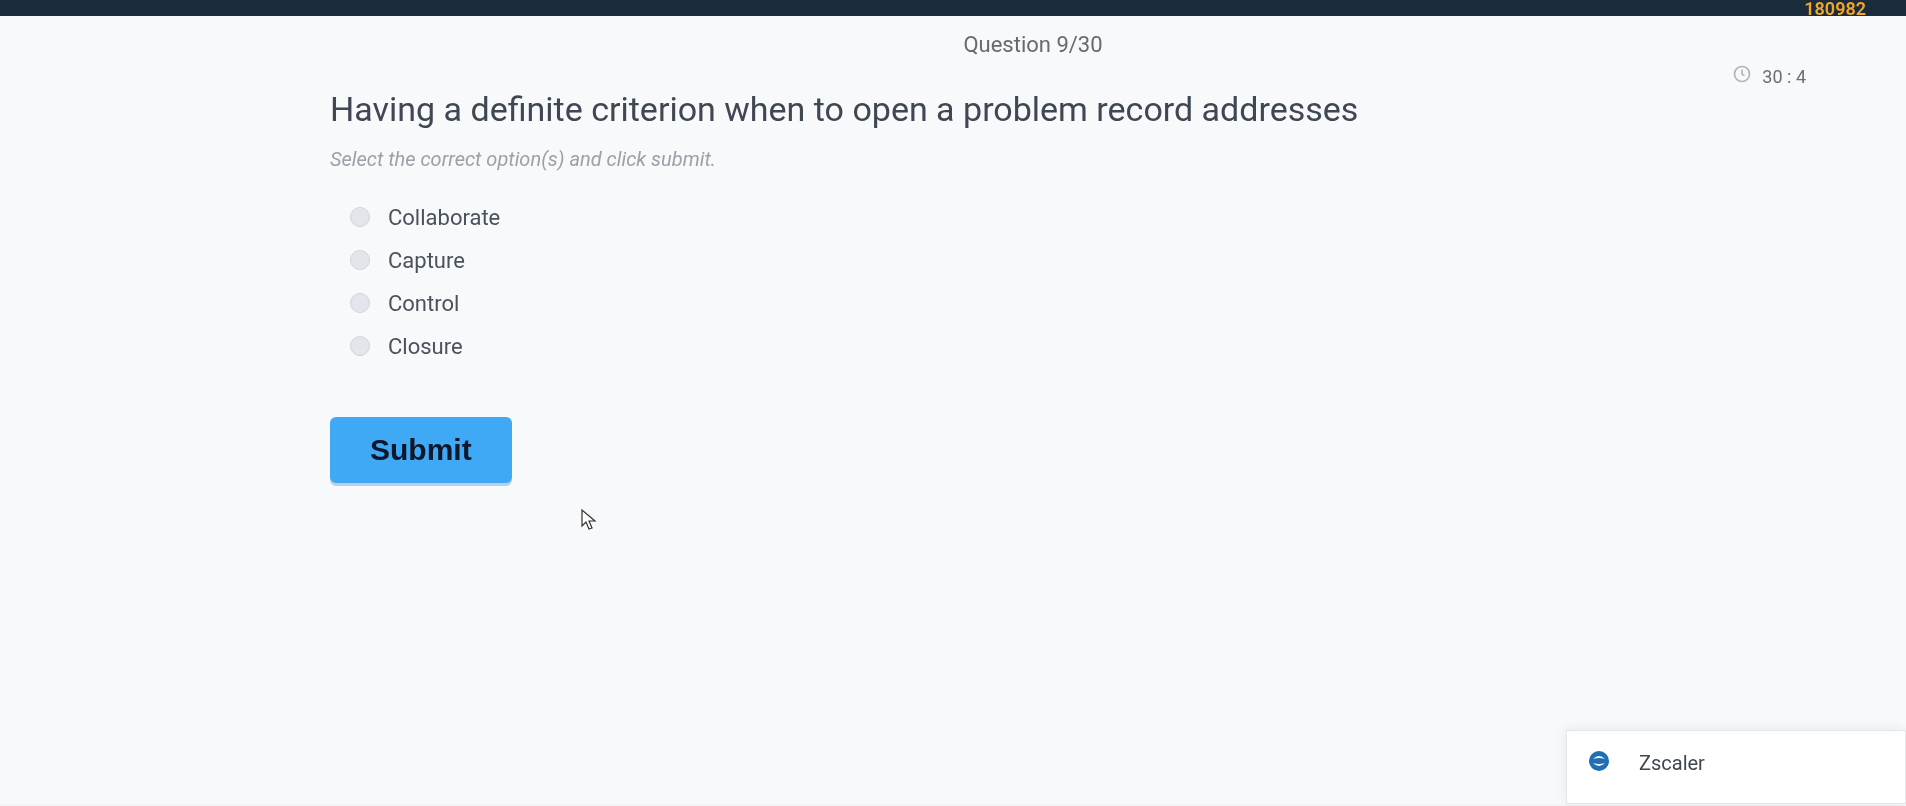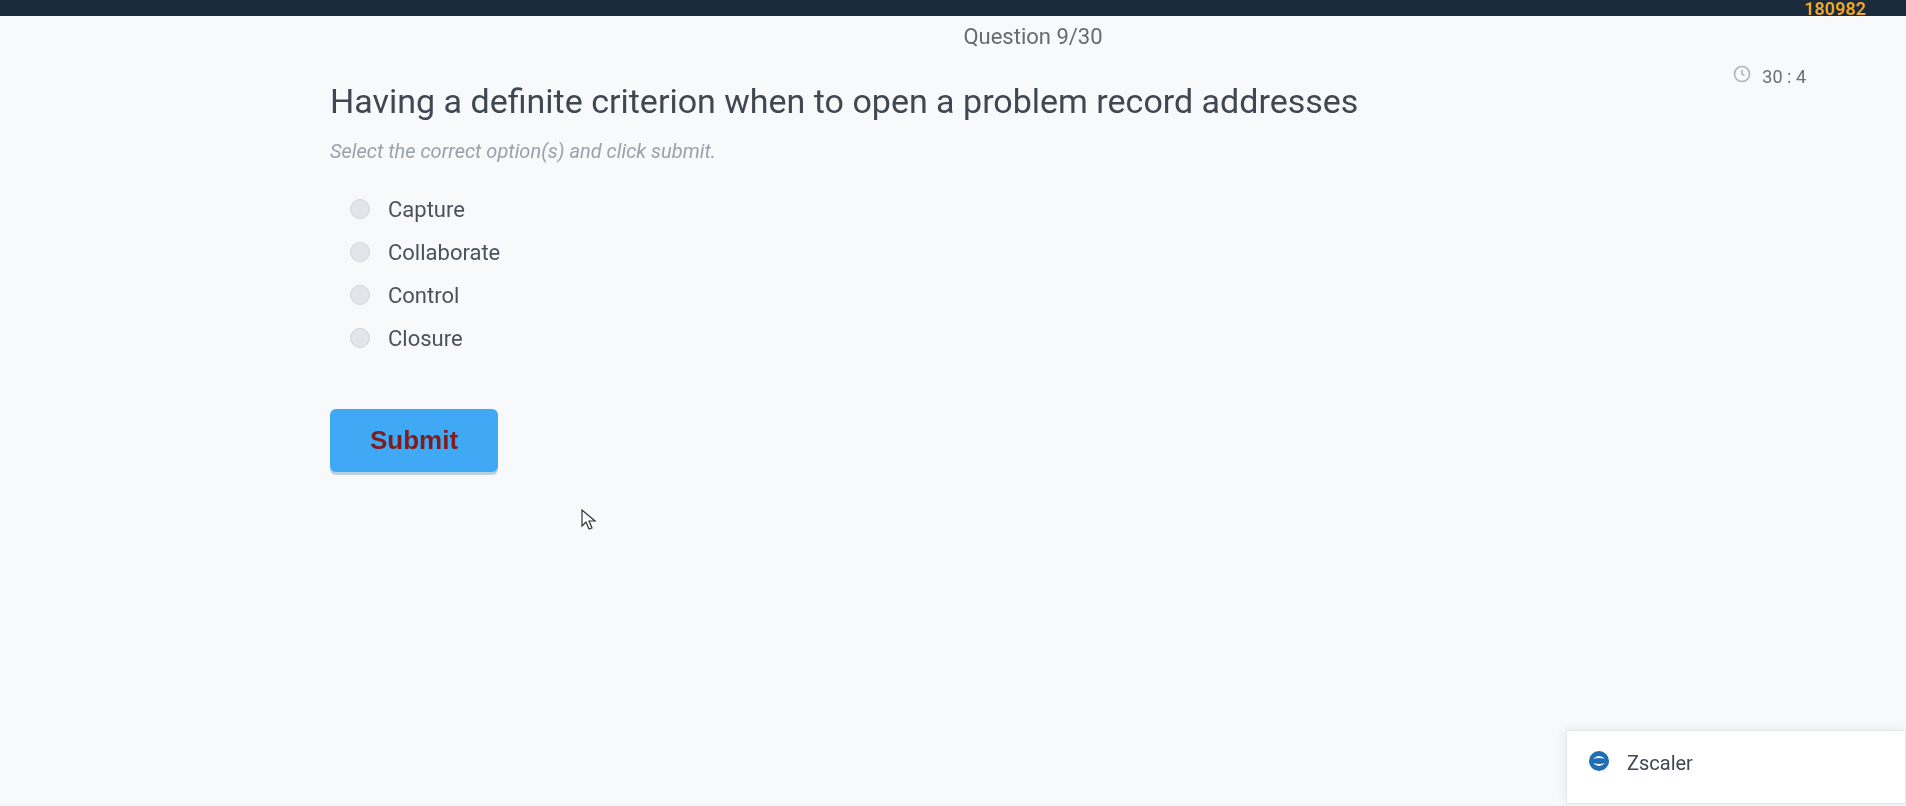--- a/index.html
+++ b/index.html
@@ -20,21 +20,21 @@
   .top-id {
     position: absolute;
     right: 40px;
     top: -2px;
     color: #f5a623;
     font-size: 18px;
     font-weight: 600;
   }
   .content {
     background: #f7f9fa;
-    padding: 0 60px;
+    padding: 8px 60px;
     position: relative;
     min-height: 788px;
   }
   .question-counter {
     text-align: center;
     color: #666b72;
     font-size: 22px;
     padding-top: 8px;
     padding-bottom: 30px;
     margin-left: 160px;
@@ -82,25 +82,25 @@
     border: 1px solid #d0d5da;
     flex-shrink: 0;
   }
   .option-label {
     font-size: 22px;
     color: #4a525c;
   }
   .submit-btn {
     margin-top: 40px;
     background: #3fa9f5;
-    color: #7f1d1d;
+    color: #0f172a;
     border: none;
     border-radius: 6px;
     padding: 16px 40px;
-    font-size: 26px;
+    font-size: 30px;
     font-weight: 600;
     cursor: pointer;
     box-shadow: 0 3px 0 rgba(40,120,180,0.3);
   }
   .cursor {
     position: absolute;
     left: 580px;
     top: 492px;
     pointer-events: none;
   }
@@ -111,21 +111,21 @@
     bottom: 0;
     width: 340px;
     background: #ffffff;
     border: 1px solid #e3e6ea;
     box-shadow: -2px -2px 10px rgba(0,0,0,0.06);
     padding: 18px 20px 12px 20px;
   }
   .toast-header {
     display:flex;
     align-items:center;
-    gap:16px;
+    gap:28px;
     margin-bottom:14px;
   }
   .toast-title { font-size: 20px; color:#3f4752; }
   .toast-body {
     font-size: 17px;
     color:#5a616a;
     line-height:1.4;
   }
   .zscaler-icon svg { width:24px; height:24px; }
 </style>
@@ -150,25 +150,25 @@
     <span>30 : 4</span>
   </div>
 
   <div class="question-body">
     <div class="question-text">Having a definite criterion when to open a problem record addresses</div>
     <div class="instruction">Select the correct option(s) and click submit.</div>
 
     <div class="options">
       <div class="option">
         <span class="radio"></span>
+        <span class="option-label">Collaborate</span>
+      </div>
+      <div class="option">
+        <span class="radio"></span>
         <span class="option-label">Capture</span>
-      </div>
-      <div class="option">
-        <span class="radio"></span>
-        <span class="option-label">Collaborate</span>
       </div>
       <div class="option">
         <span class="radio"></span>
         <span class="option-label">Control</span>
       </div>
       <div class="option">
         <span class="radio"></span>
         <span class="option-label">Closure</span>
       </div>
     </div>

